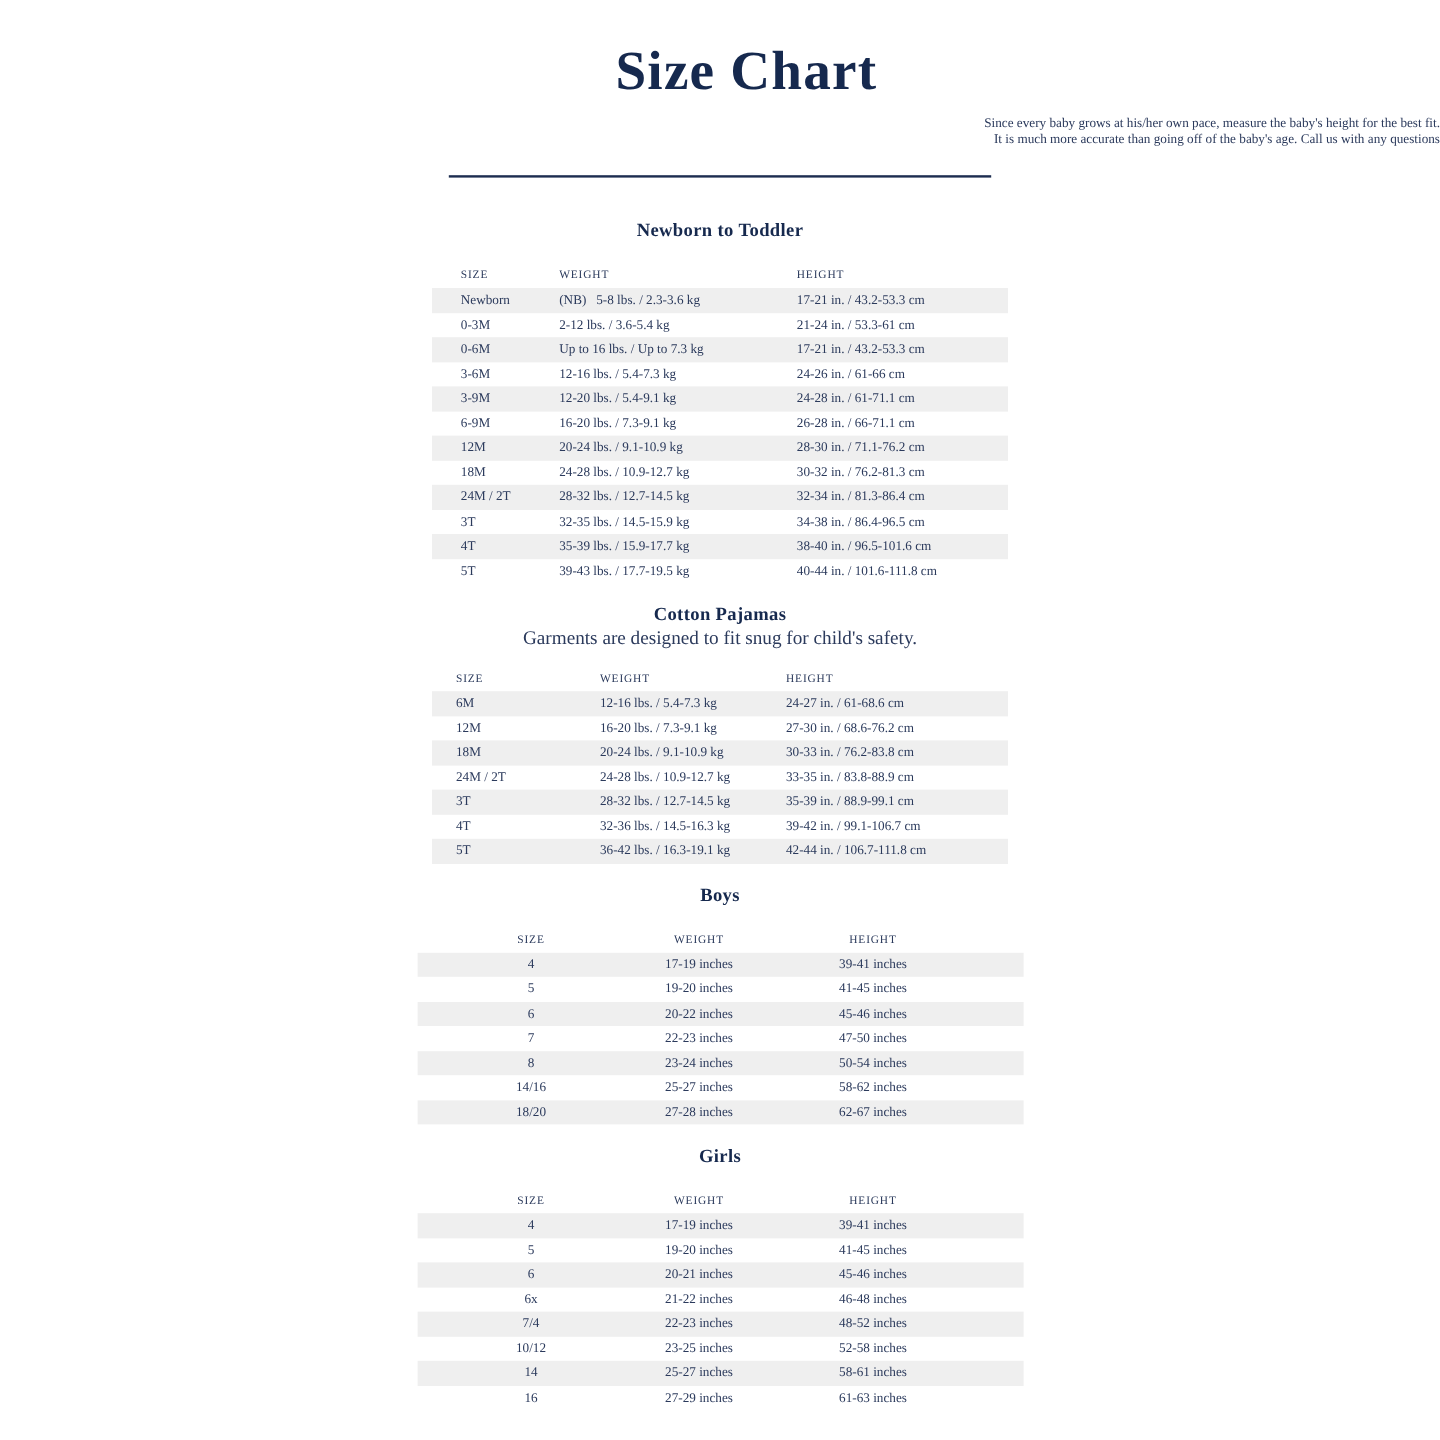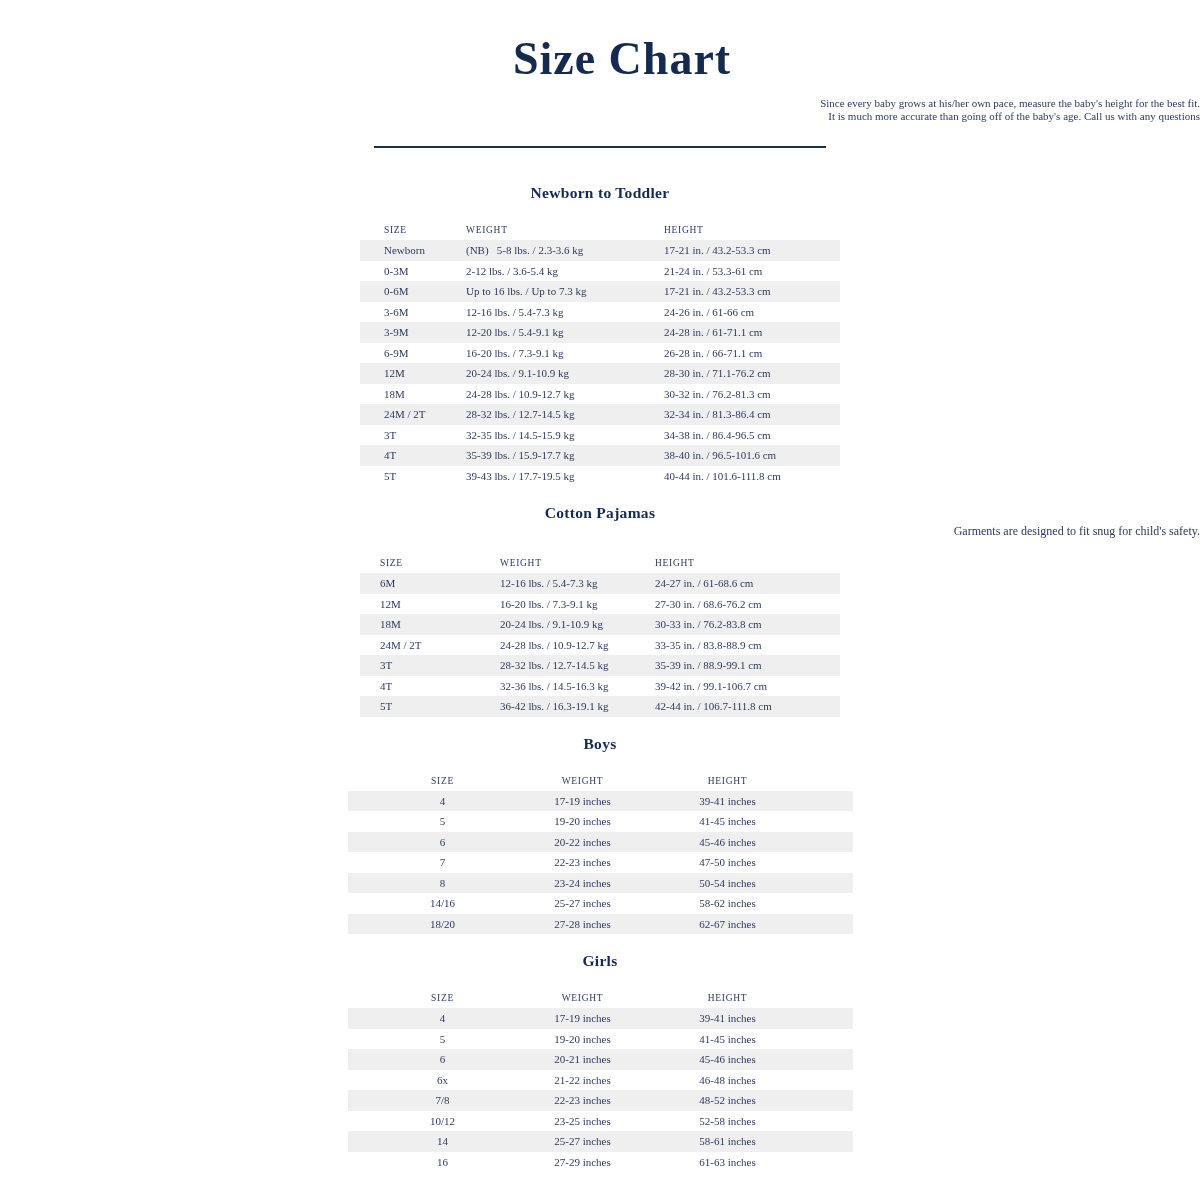--- a/index.html
+++ b/index.html
@@ -28,21 +28,21 @@
     width:452px; margin:22px auto 36px auto;
     border:none; border-top:2px solid #1d2d50;
   }
   .section{ margin-top:18px; }
   .section:first-child{ margin-top:0; }
   .section-title{
     text-align:center; font-size:15.5px; font-weight:600;
     color:var(--title); letter-spacing:0.3px; margin-bottom:18px;
   }
   .section-subtitle{
-    text-align:right; font-size:12px; color:var(--text);
+    text-align:center; font-size:16px; color:var(--text);
     margin-top:-16px; margin-bottom:14px;
   }
   .size-table{ margin:0 auto; }
   .row, .thead{ display:grid; align-items:center; }
   .row{ height:20.5px; }
   .thead{ height:20px; }
   .tbody .row:nth-child(odd){ background:var(--stripe); }
   .cell{
     font-size:11px; line-height:20.5px; color:var(--text);
     white-space:nowrap; overflow:hidden;
@@ -279,21 +279,21 @@
             <div class="cell">6</div>
             <div class="cell">20-21 inches</div>
             <div class="cell">45-46 inches</div>
           </div>
           <div class="row">
             <div class="cell">6x</div>
             <div class="cell">21-22 inches</div>
             <div class="cell">46-48 inches</div>
           </div>
           <div class="row">
-            <div class="cell">7/8</div>
+            <div class="cell">7/4</div>
             <div class="cell">22-23 inches</div>
             <div class="cell">48-52 inches</div>
           </div>
           <div class="row">
             <div class="cell">10/12</div>
             <div class="cell">23-25 inches</div>
             <div class="cell">52-58 inches</div>
           </div>
           <div class="row">
             <div class="cell">14</div>

